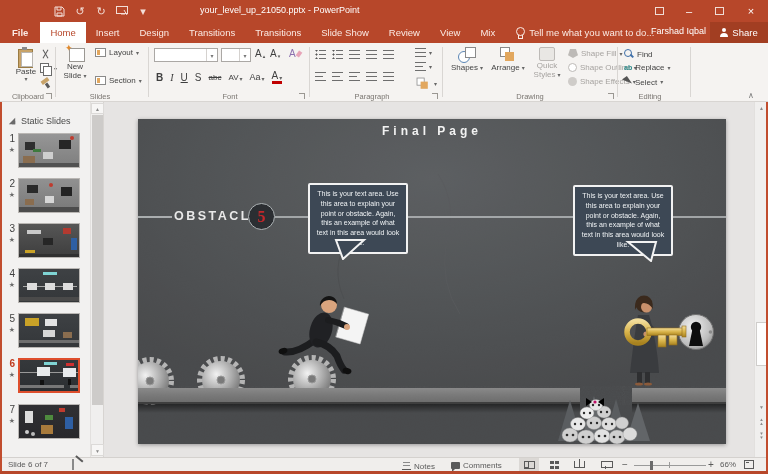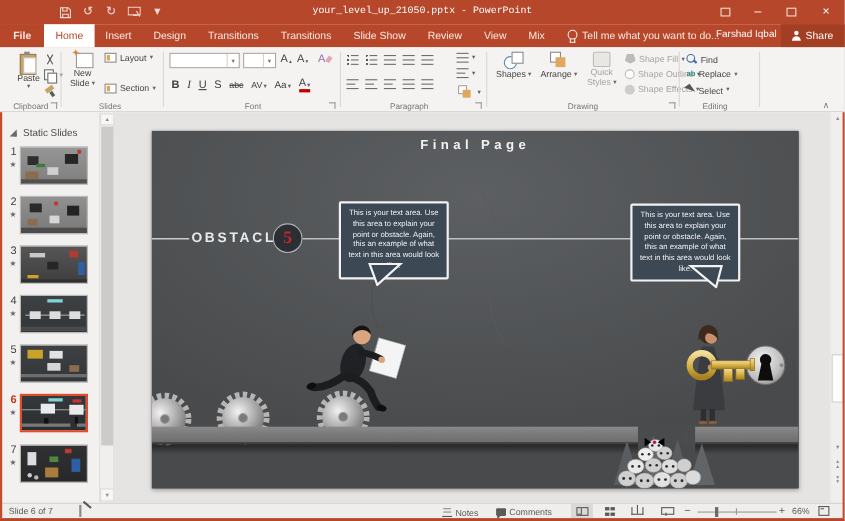--- a/index.html
+++ b/index.html
@@ -4,21 +4,21 @@
 <style>
   *{margin:0;padding:0;box-sizing:border-box;}
   html,body{width:768px;height:474px;overflow:hidden;}
   body{font-family:"Liberation Sans",sans-serif;position:relative;background:#fff;
        -webkit-font-smoothing:antialiased;cursor:default;}
 
   
   .titlebar{position:absolute;left:0;top:0;width:768px;height:22px;background:#B7472A;color:#fff;}
   .qat{position:absolute;left:52px;top:3px;display:flex;align-items:center;gap:7px;height:16px;}
   .qat .qi{width:14px;height:14px;display:flex;align-items:center;justify-content:center;color:#f3ded7;font-size:11px;line-height:1;}
-  .win-title{position:absolute;left:200px;right:200px;top:5px;text-align:center;font-size:9px;color:#fff;white-space:nowrap;font-family:Liberation Mono, monospace;}
+  .win-title{position:absolute;left:200px;right:200px;top:5px;font-size:9px;color:#fff;white-space:nowrap;}
   .winctl{position:absolute;top:0;height:22px;width:26px;display:flex;align-items:center;justify-content:center;color:#fff;font-size:11px;}
   .wc-ribbon{right:96px;}.wc-min{right:66px;}.wc-max{right:36px;}.wc-close{right:4px;}
   .boxglyph{width:9px;height:8px;border:1px solid #f0ddd6;display:inline-block;}
 
   
   .tabrow{position:absolute;left:0;top:22px;width:768px;height:21px;background:#B7472A;display:flex;align-items:stretch;color:#fbeae4;font-size:9.5px;}
   .tab{padding:0 10px;display:flex;align-items:center;white-space:nowrap;}
   .tab.filetab{background:#B7472A;font-weight:bold;padding:0 12px;}
   .tab.active{background:#fff;color:#B7472A;}
   .tellme{display:flex;align-items:center;gap:5px;padding:0 10px;color:#fbeae4;}

